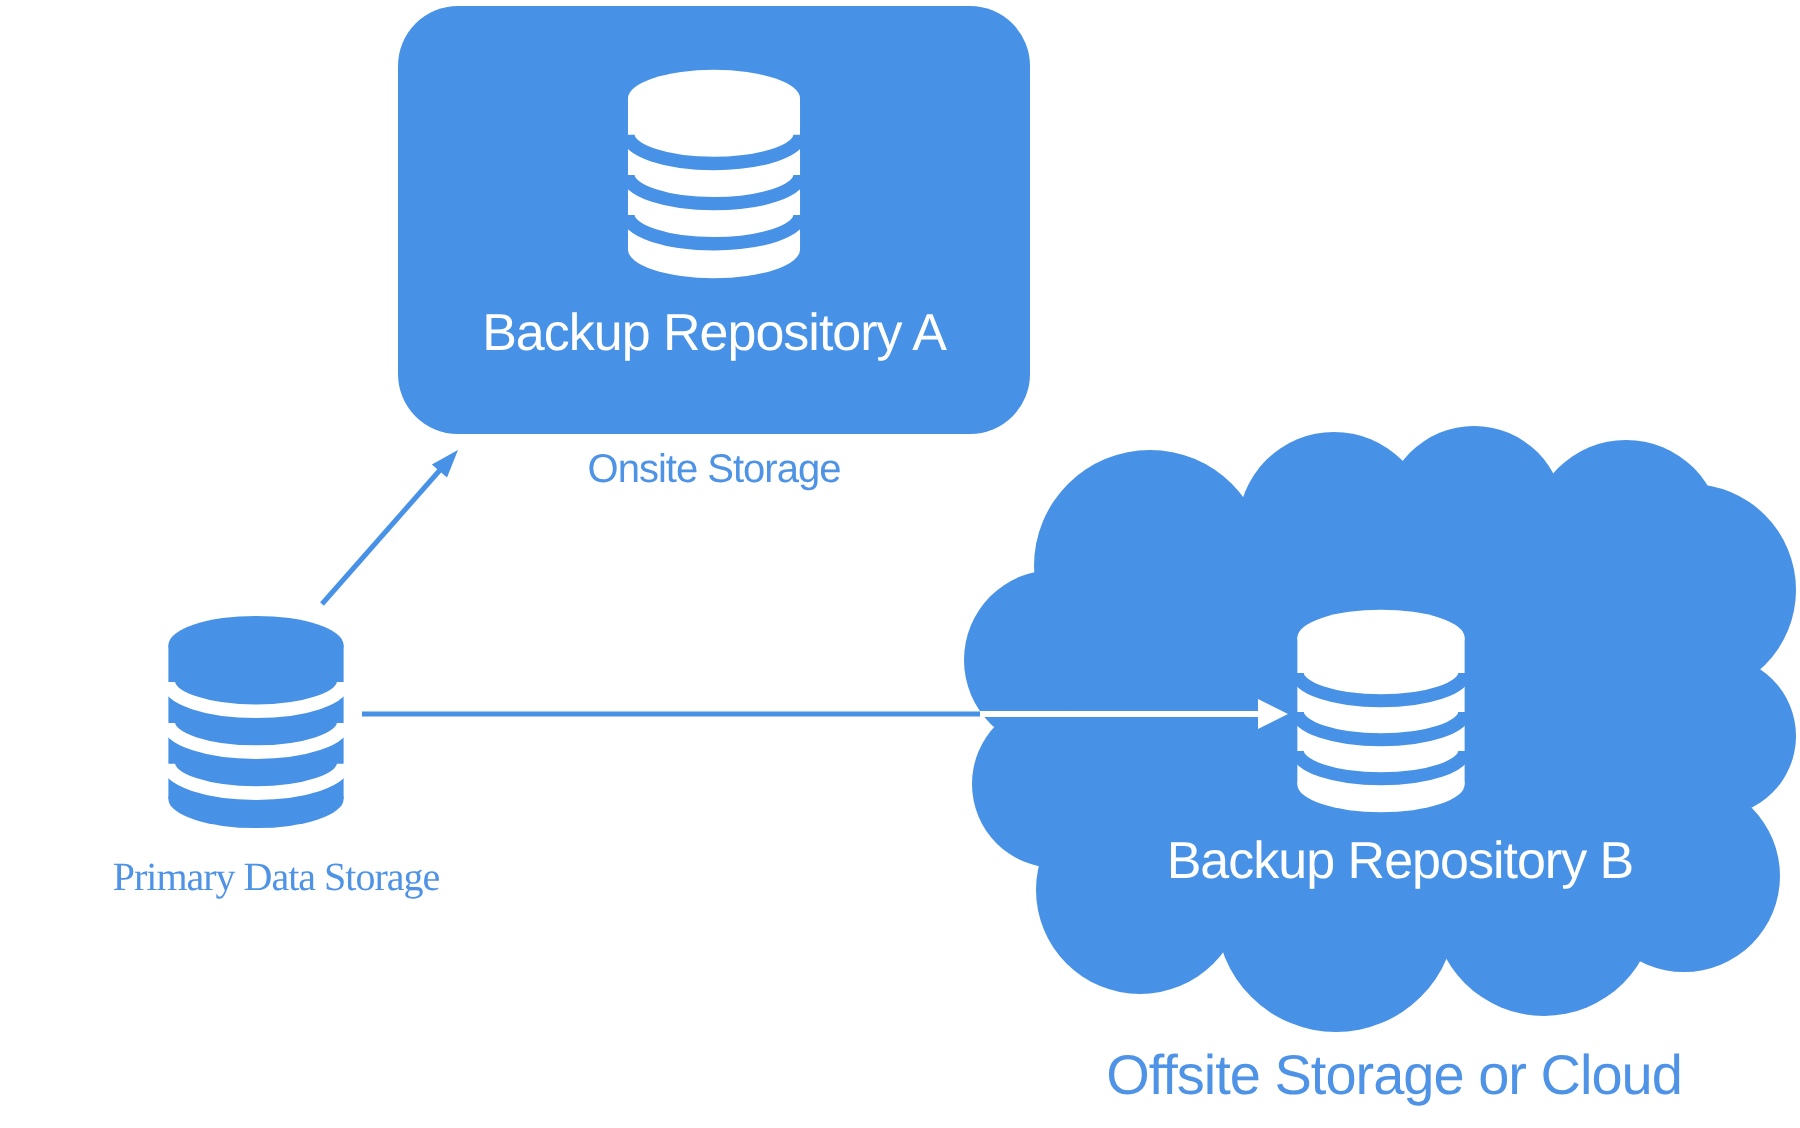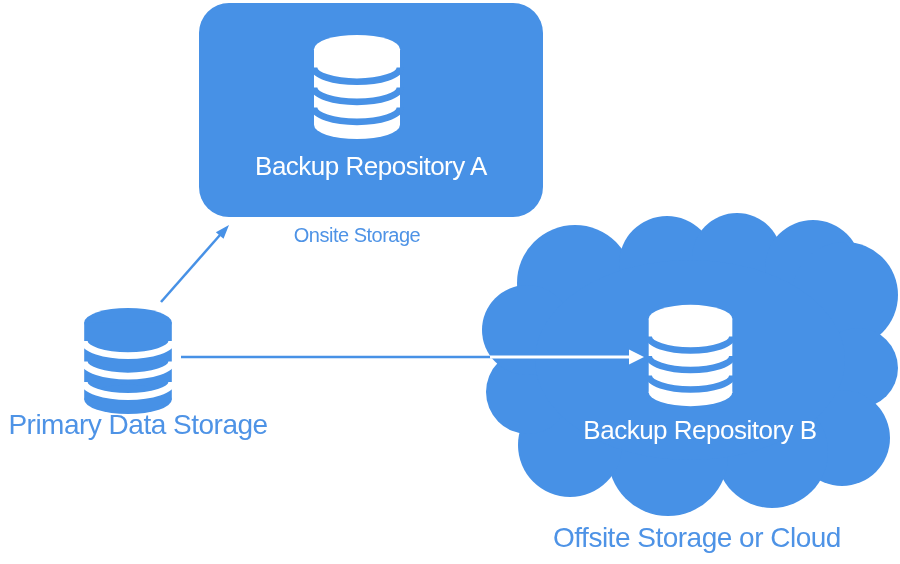--- a/index.html
+++ b/index.html
@@ -8,36 +8,36 @@
     width:900px;height:564px;
     background:#ffffff;
     overflow:hidden;
     font-family:"Liberation Sans", sans-serif;
   }
   .abs{position:absolute;}
 
   
   .box-a{
     left:199px;top:3px;width:316px;height:214px;
-    background:#4791e6;border-radius:30px;padding-left:28px;
+    background:#4791e6;border-radius:30px;
   }
   .box-a .db-icon{position:absolute;left:110px;top:30px;}
   .box-a .node-title{
     position:absolute;left:0;right:0;top:148px;
     text-align:center;color:#ffffff;
     font-size:26px;font-weight:300;letter-spacing:-0.5px;
   }
 
   
   .blue-label{
     color:#4e93e6;font-weight:300;letter-spacing:-0.5px;
     text-align:center;white-space:nowrap;
   }
   .caption-onsite{left:199px;top:224px;width:316px;font-size:20px;}
-  .label-primary{left:0px;top:409px;width:276px;font-size:28px;}
+  .label-primary{left:0px;top:428px;width:276px;font-size:20px;font-family:Liberation Serif, serif;}
   .caption-offsite{left:537px;top:522px;width:320px;font-size:28px;}
 
   
   .title-b{
     left:558px;top:415px;width:284px;
     text-align:center;color:#ffffff;
     font-size:26px;font-weight:300;letter-spacing:-0.5px;
     white-space:nowrap;
   }
 

